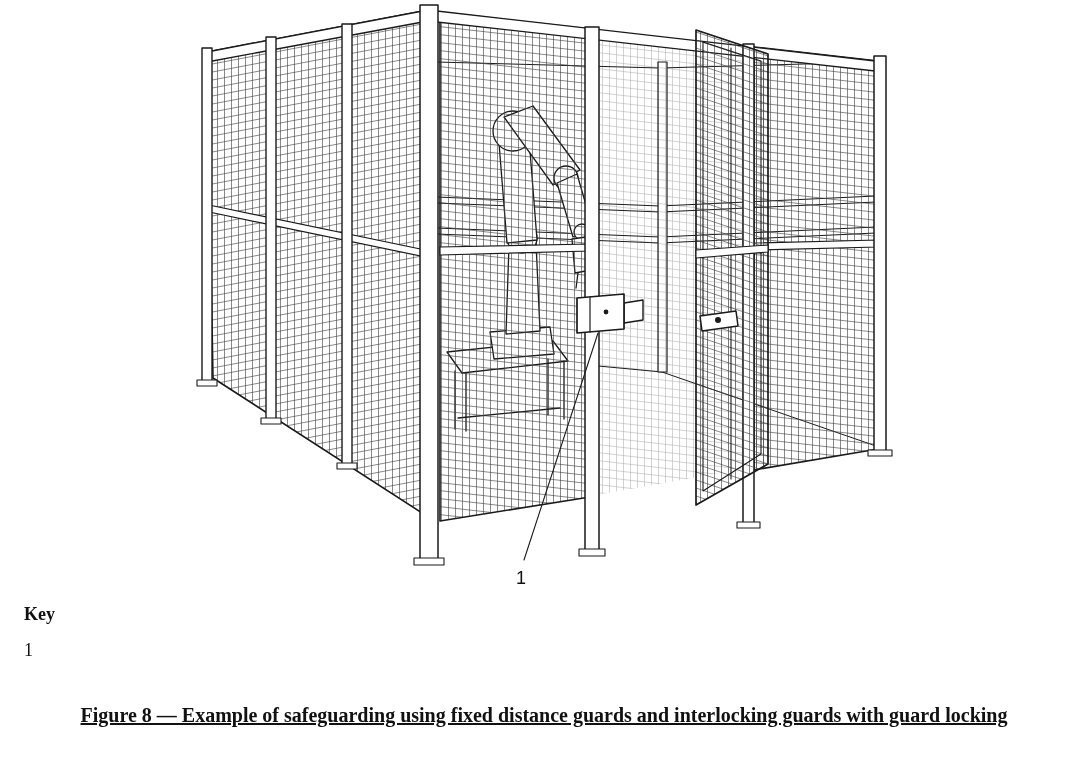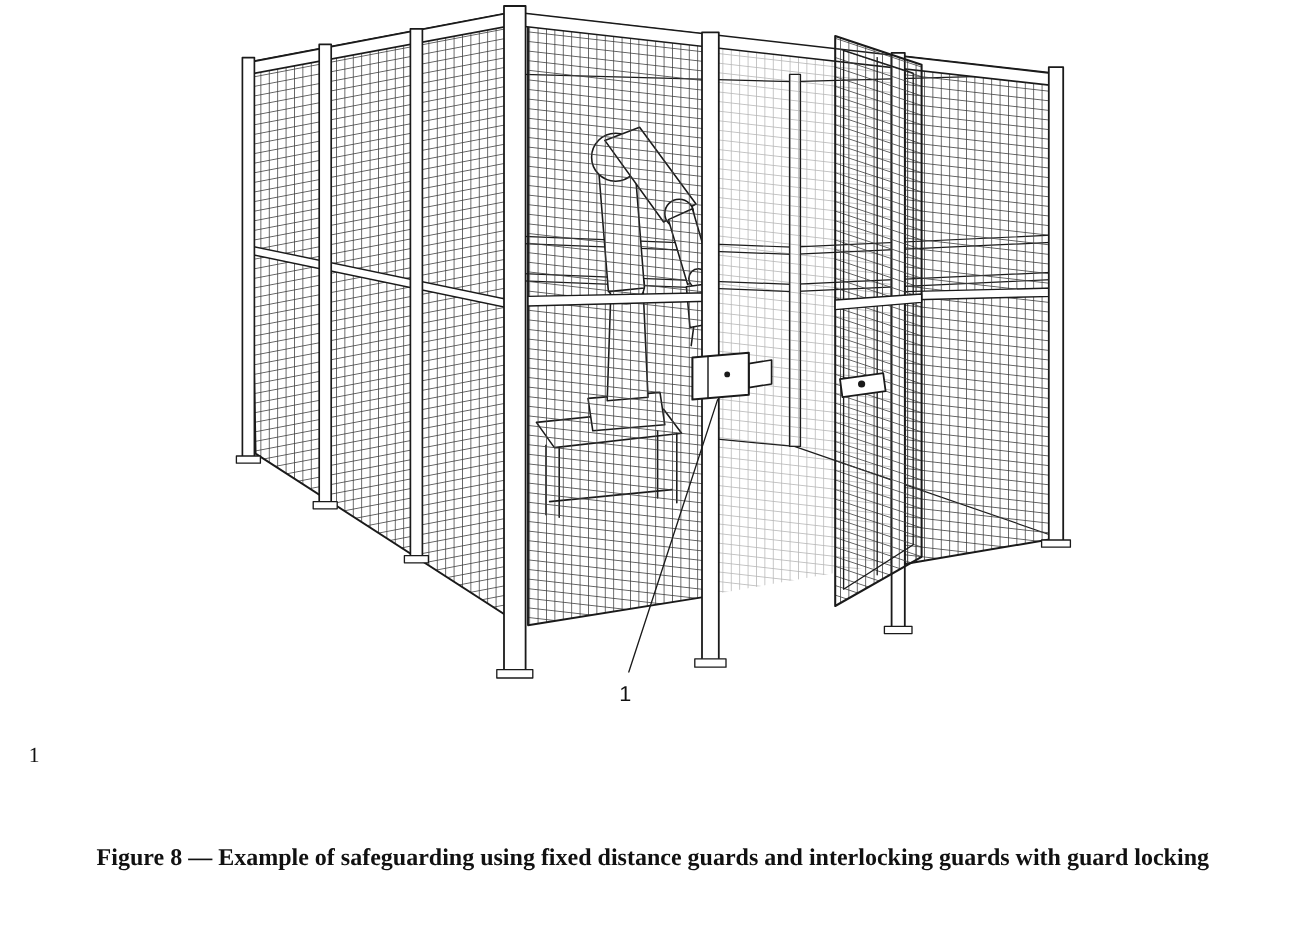--- a/index.html
+++ b/index.html
@@ -15,21 +15,21 @@
   .mp{stroke:var(--mesh,#3f3f3f);stroke-width:.65;fill:none;}
   text.callout{font:18px "Liberation Sans",sans-serif;fill:var(--text,#111);}
   
   .key{position:absolute;left:24px;top:604px;}
   .key-title{font-weight:bold;font-size:18px;}
   .key-row{display:flex;margin-top:15px;font-size:18px;}
   .key-ref{width:40px;flex:0 0 40px;}
   
   .caption{
     position:absolute;top:702px;left:50%;transform:translateX(-50%);
-    width:1034px;text-align:center;font-weight:bold;font-size:20px;line-height:1.32;
+    width:1034px;text-align:center;font-weight:bold;font-size:20px;line-height:1.32;text-decoration:underline;
   }
 </style>
 </head>
 <body>
 
 <svg class="fig-svg" width="1088" height="600" viewBox="0 0 1088 600">
   <defs>
     <pattern id="meshL" width="7" height="8" patternUnits="userSpaceOnUse" patternTransform="skewY(-10.8)">
       <path class="mp" d="M0.4,0 V8 M0,0.4 H7"></path>
     </pattern>
@@ -129,18 +129,19 @@
     <polygon class="sf" stroke-width="1.7" points="577,298 624,294 624,329 577,333"></polygon>
     <line class="s" stroke-width="1.2" x1="590" y1="297" x2="590" y2="332"></line>
     <circle cx="606" cy="312" r="2.4" fill="#1a1a1a"></circle>
   </g>
 
   <line class="s" stroke-width="1.1" x1="598" y1="333" x2="524" y2="560"></line>
   <text class="callout" x="521" y="584" text-anchor="middle">1</text>
 </svg>
 
 <div class="key">
+  <div class="key-title">Key</div>
   <div class="key-row">
     <span class="key-ref">1</span>
   </div>
 </div>
 
 <div class="caption">Figure 8 — Example of safeguarding using fixed distance guards and interlocking guards with guard locking</div>
 
 </body></html>

